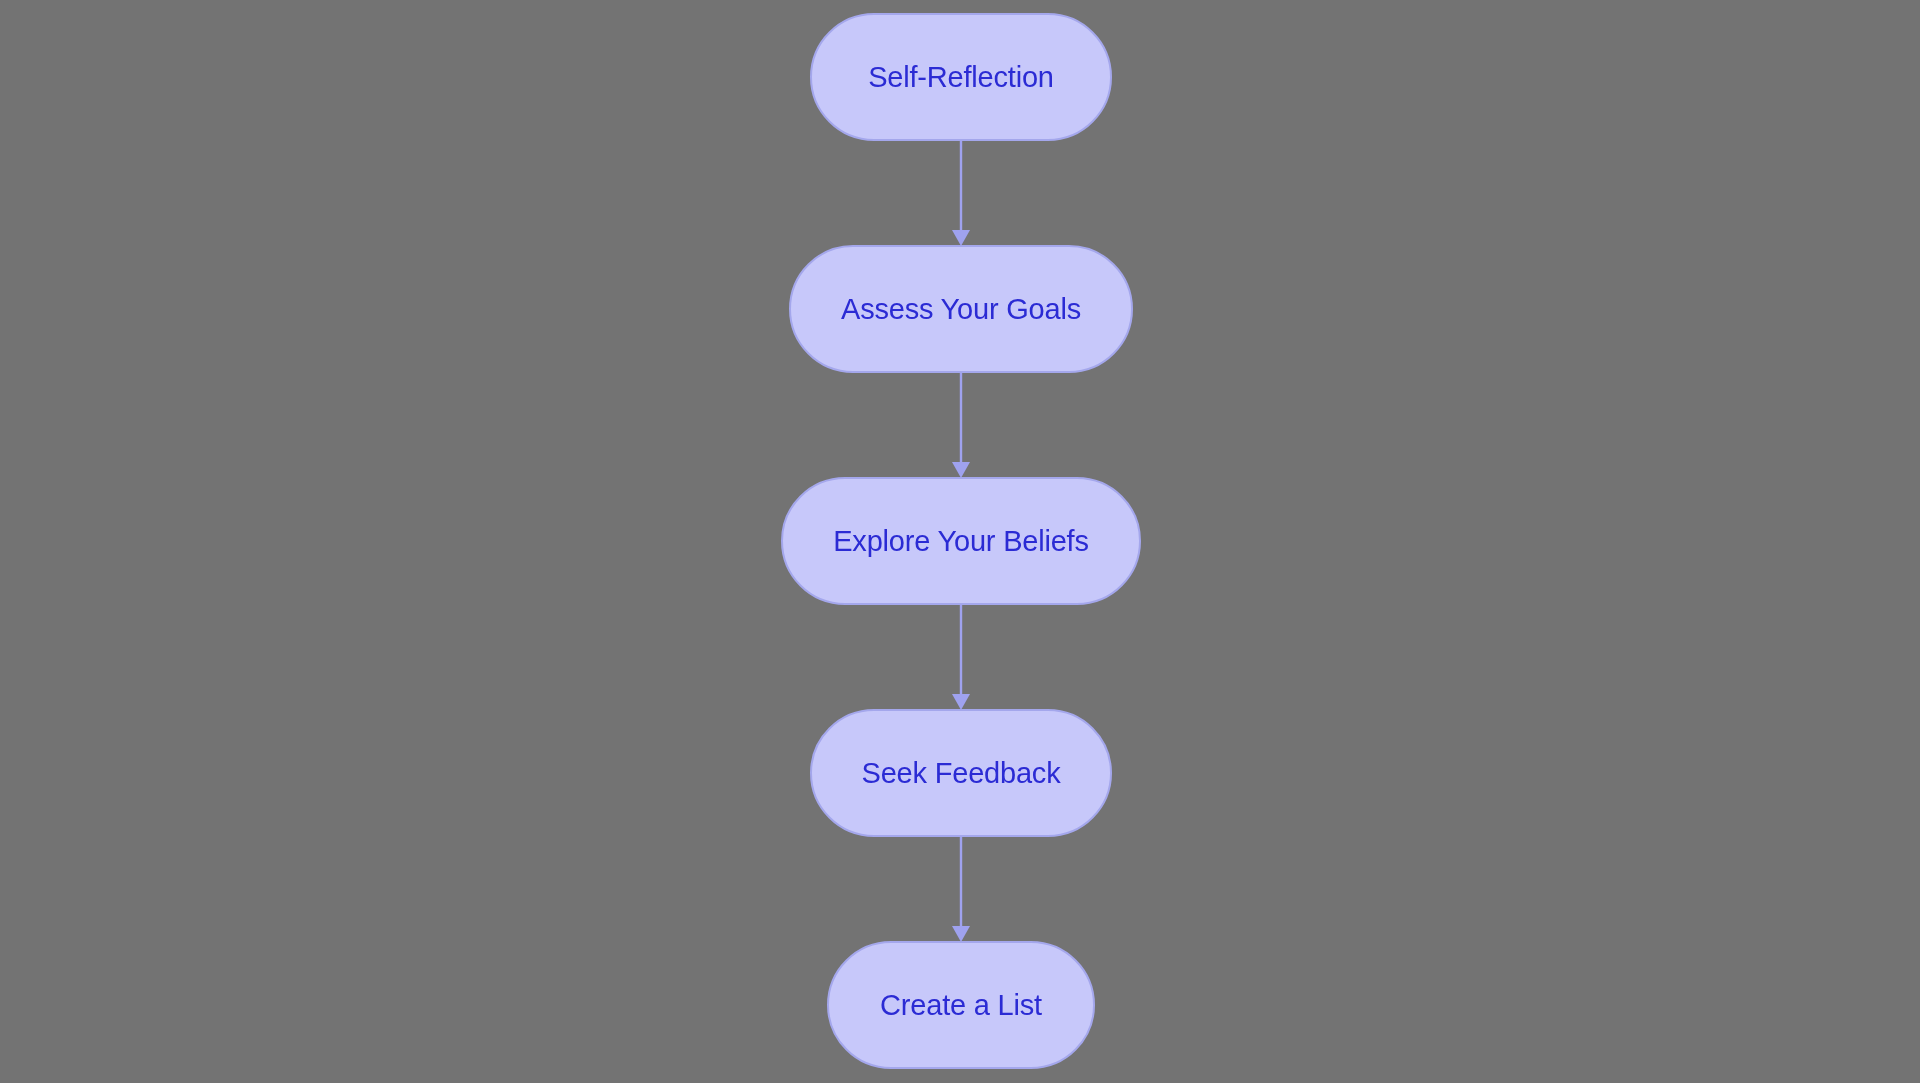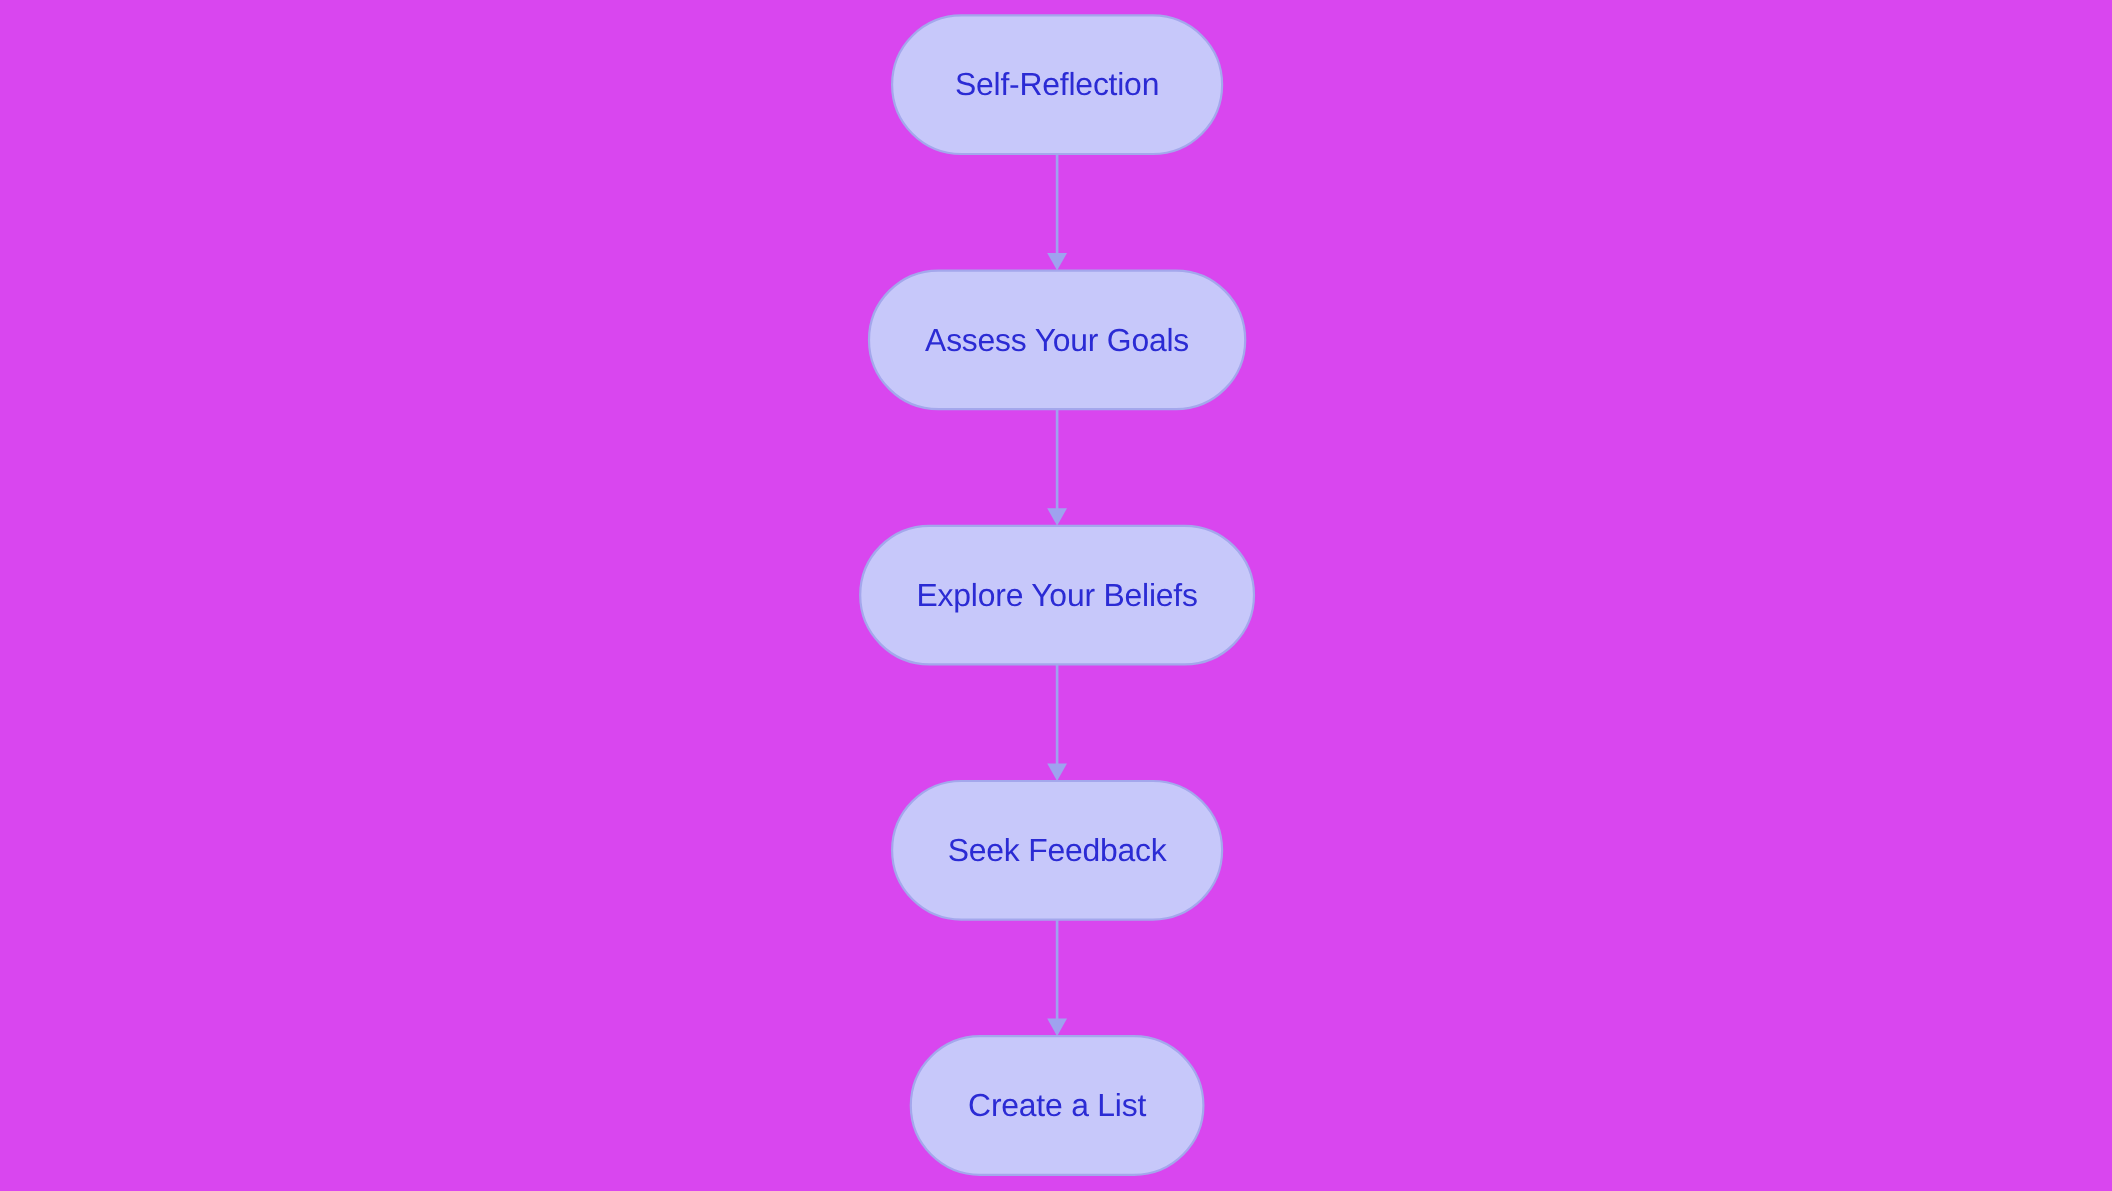--- a/index.html
+++ b/index.html
@@ -10,21 +10,21 @@
   body {
     width: 1920px;
     height: 1083px;
     overflow: hidden;
     font-family: "Liberation Sans", sans-serif;
   }
   #flowchart-canvas {
     position: relative;
     width: 1920px;
     height: 1083px;
-    background: #d946ef;
+    background: #737373;
   }
   #flow-svg {
     position: absolute;
     top: 0;
     left: 0;
     width: 1920px;
     height: 1083px;
     display: block;
   }
   .node-label {

